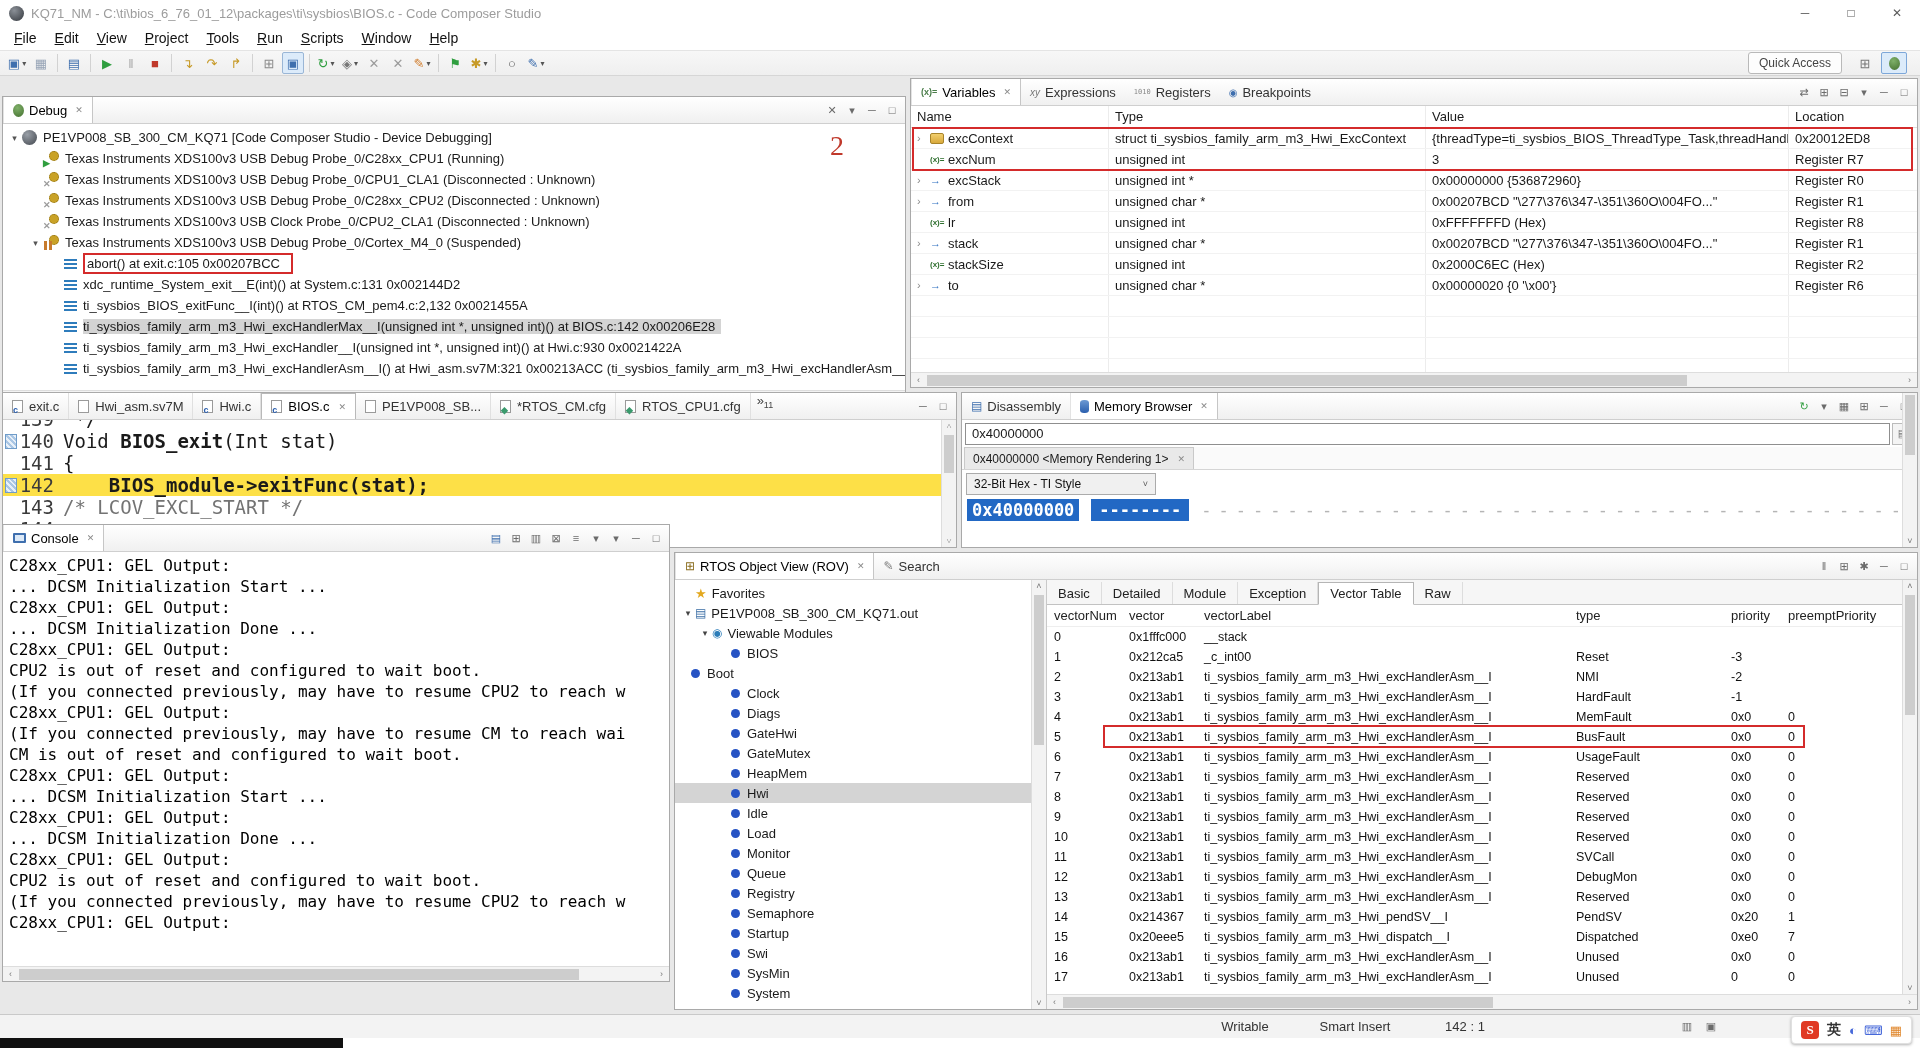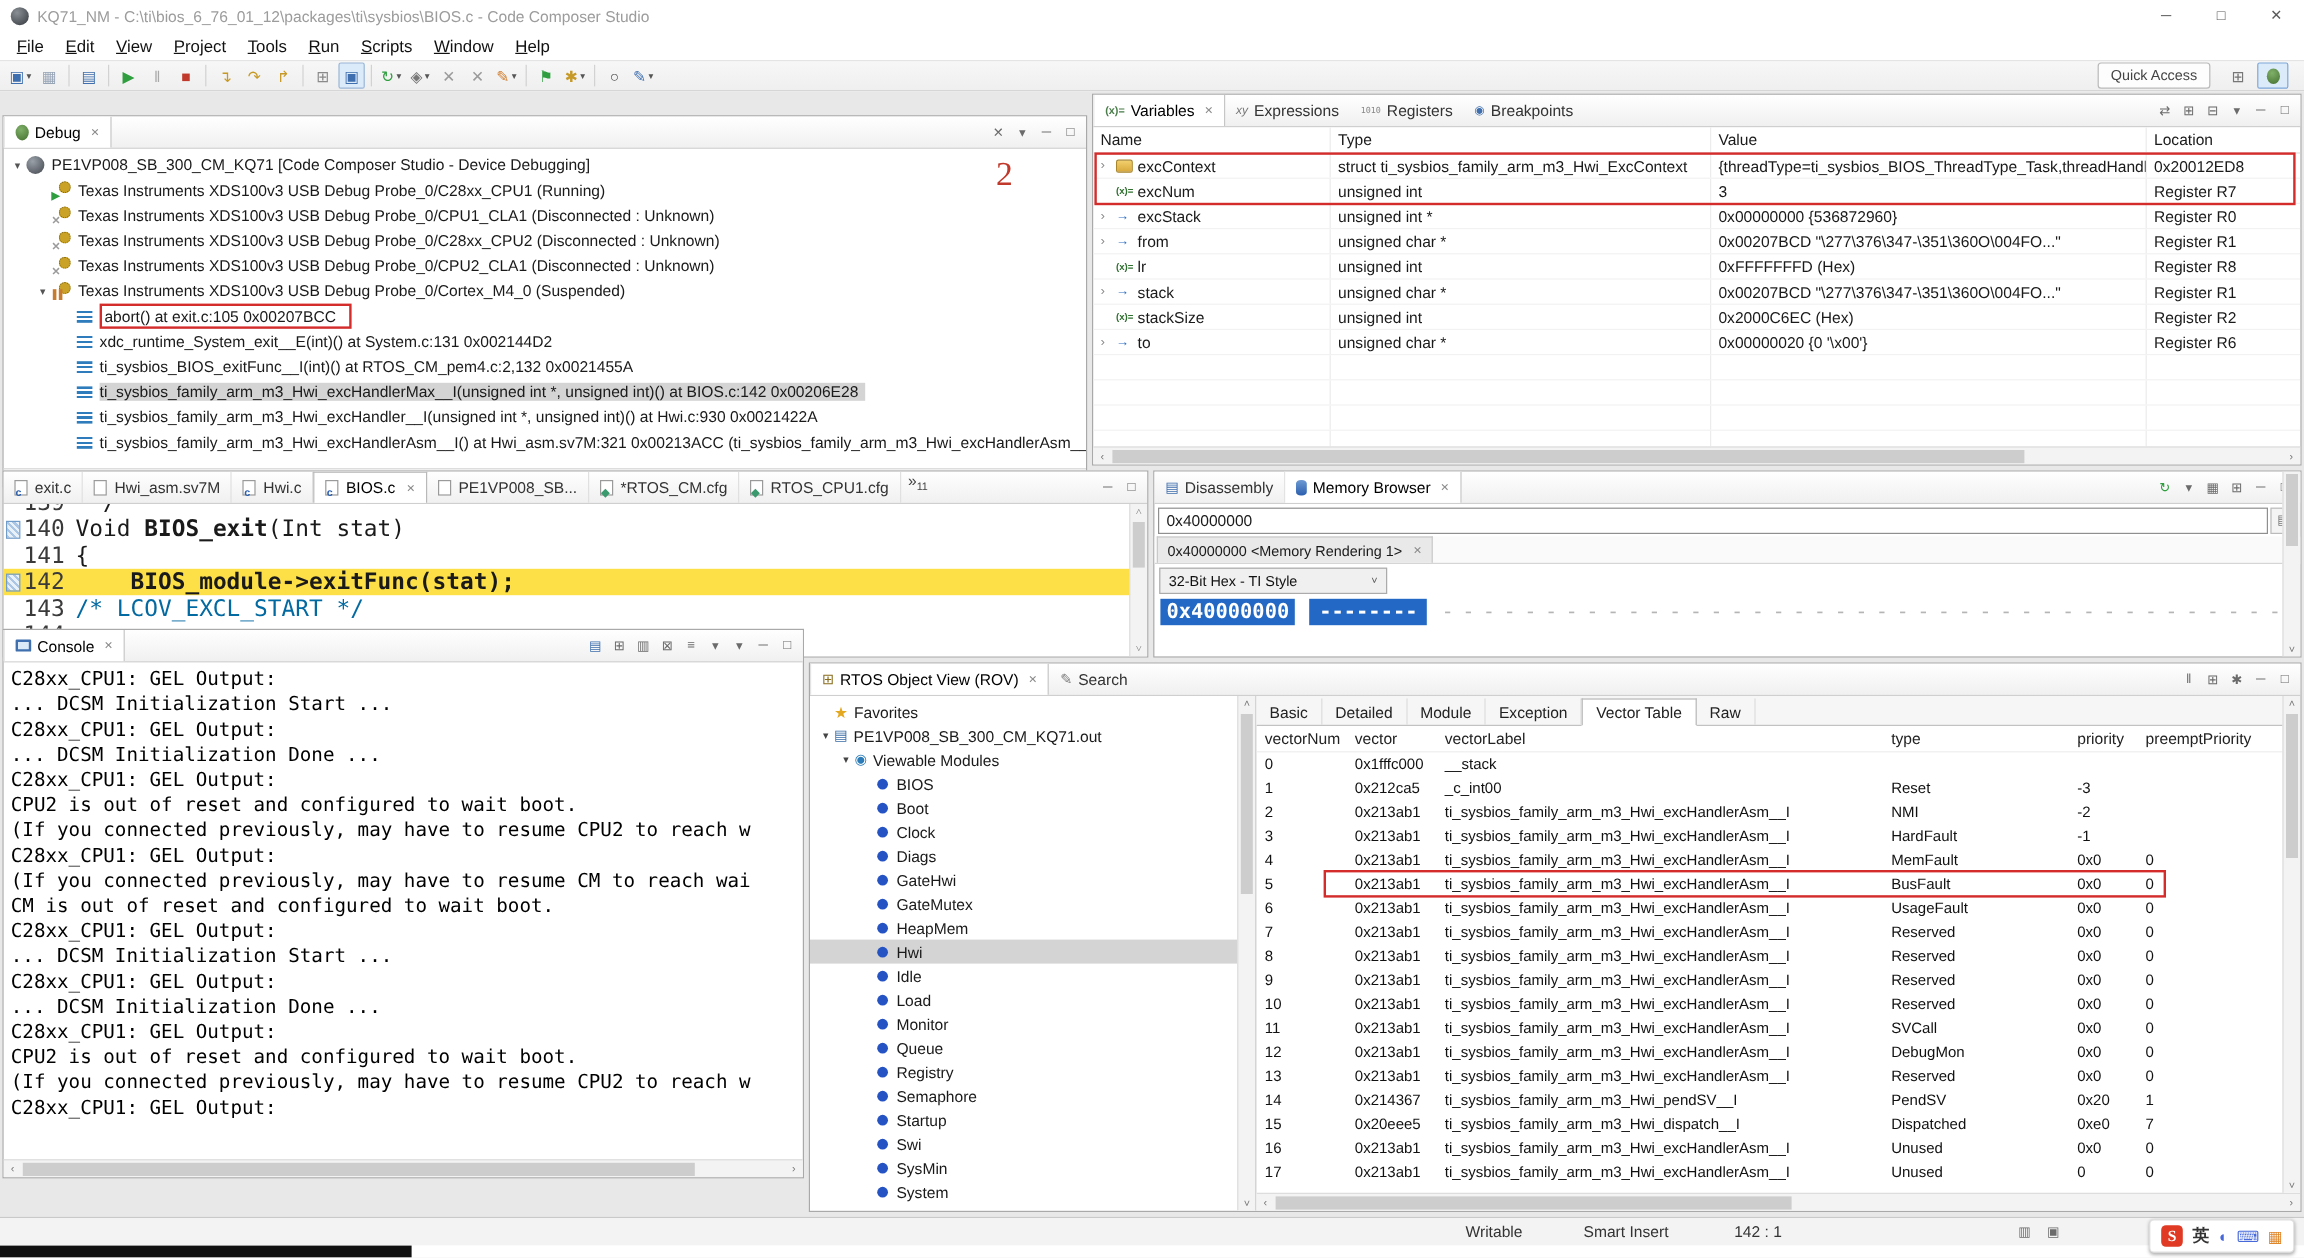--- a/index.html
+++ b/index.html
@@ -98,21 +98,21 @@
   .ovf { margin:0 6px; font-size:13px; color:#444; display:flex; align-items:flex-start; }
   .ovf sub { font-size:9px; margin-top:7px; }
   .ecode { flex:1; position:relative; font-family:"DejaVu Sans Mono",monospace; font-size:19px; overflow:hidden; background:#fff; }
   .eline { height:22px; display:flex; align-items:center; white-space:pre; }
   .eline.partial-top { margin-top:-12px; }
   .eline.cur { background:#fde047; }
   .emark { width:16px; flex-shrink:0; align-self:stretch; position:relative; }
   .emark.hatch::after { content:""; position:absolute; left:2px; top:4px; width:10px; height:13px; border:1px solid #6f9cc9;
                         background:repeating-linear-gradient(45deg,#aac6e4 0 2px,#e8f0f8 2px 4px); }
   .enum { width:44px; text-align:right; padding-right:9px; color:#3a3a3a; flex-shrink:0; }
-  .bold { font-weight:bold; } .cmt { color:#0369a1; }
+  .bold { font-weight:bold; } .cmt { color:#737373; }
 
   
   .addr-row { height:27px; display:flex; align-items:center; padding:2px 3px; flex-shrink:0; }
   .addr-input { flex:1; height:22px; border:1px solid #8f8f8f; font-size:13px; padding:0 6px; display:flex; align-items:center; background:#fff; }
   .addr-go { width:22px; height:22px; border:1px solid #bbb; margin-left:2px; display:flex; align-items:center; justify-content:center; font-size:11px; color:#777; background:#f4f4f4; }
   .mr-tabs { height:23px; background:#fafafa; border-bottom:1px solid #d5d5d5; display:flex; padding-left:2px; flex-shrink:0; }
   .mr-tab { display:flex; align-items:center; gap:6px; padding:0 8px; font-size:12px; background:#e9e9e9; border:1px solid #c9c9c9; border-bottom:none; }
   .fmt-row { height:27px; display:flex; align-items:center; padding:2px 4px; flex-shrink:0; }
   .fmt-dd { width:190px; height:22px; border:1px solid #ababab; background:#f0f0f0; display:flex; align-items:center; font-size:12px; padding:0 7px; color:#111; }
   .fmt-dd .chev { margin-left:auto; font-size:9px; color:#555; }
@@ -325,21 +325,21 @@
             <span class="ovl dis">✕</span>
           </span>
           <span class="dlbl">Texas Instruments XDS100v3 USB Debug Probe_0/C28xx_CPU2 (Disconnected : Unknown)</span>
         </div>
         <div class="drow" style="padding-left: 25px;">
           <span class="exp"></span>
           <span class="probe">
             <span class="gear"></span>
             <span class="ovl dis">✕</span>
           </span>
-          <span class="dlbl">Texas Instruments XDS100v3 USB Debug Probe_0/CPU2_CLA1 (Disconnected : Unknown)</span>
+          <span class="dlbl">Texas Instruments XDS100v3 USB Clock Probe_0/CPU2_CLA1 (Disconnected : Unknown)</span>
         </div>
         <div class="drow" style="padding-left: 25px;">
           <span class="exp">▾</span>
           <span class="probe">
             <span class="gear"></span>
             <span class="pp"></span>
           </span>
           <span class="dlbl">Texas Instruments XDS100v3 USB Debug Probe_0/Cortex_M4_0 (Suspended)</span>
         </div>
         <div class="drow" style="padding-left: 46px;">
@@ -756,21 +756,21 @@
           <div class="rrow" style="padding-left: 23px;">
             <span class="exp">▾</span>
             <span class="modico">◉</span>
             <span>Viewable Modules</span>
           </div>
           <div class="rrow" style="padding-left: 40px;">
             <span class="exp"></span>
             <span class="bullet"></span>
             <span>BIOS</span>
           </div>
-          <div class="rrow" style="padding-left: 40px;">
+          <div class="rrow" style="">
             <span class="exp"></span>
             <span class="bullet"></span>
             <span>Boot</span>
           </div>
           <div class="rrow" style="padding-left: 40px;">
             <span class="exp"></span>
             <span class="bullet"></span>
             <span>Clock</span>
           </div>
           <div class="rrow" style="padding-left: 40px;">

